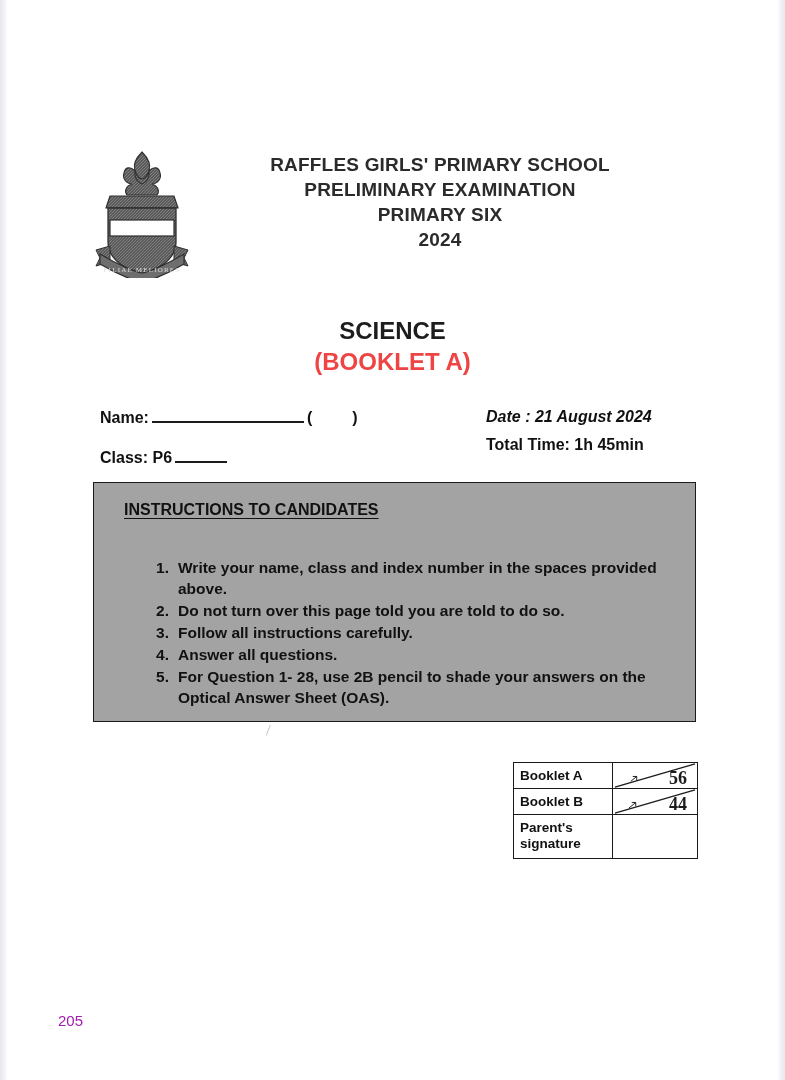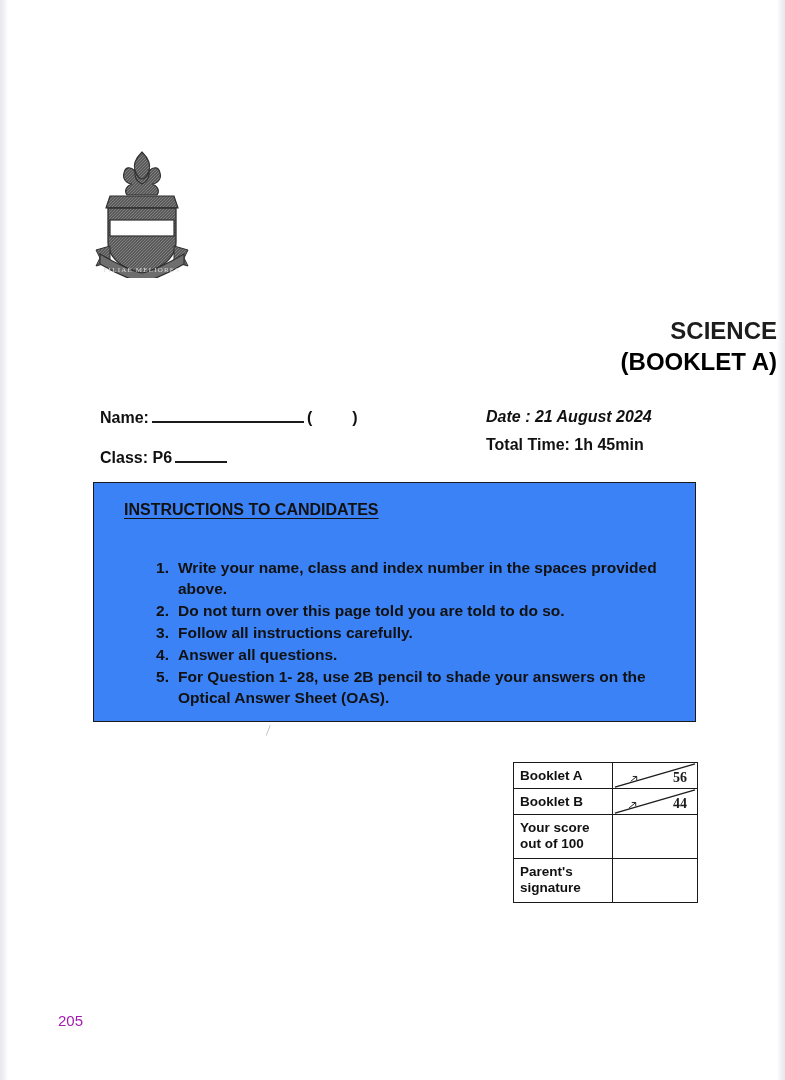--- a/index.html
+++ b/index.html
@@ -69,33 +69,33 @@
     color: #2b2b2b;
     white-space: nowrap;
   }
 
   
   .subject {
     position: absolute;
     left: 0;
     top: 316px;
     width: 769px;
-    text-align: right;
+    text-align: center;
   }
   .subject .s1 {
     font-size: 24px;
     font-weight: bold;
     line-height: 30px;
     color: #1d1d1d;
   }
   .subject .s2 {
     font-size: 24px;
     font-weight: bold;
     line-height: 32px;
-    color: #000000;
+    color: #ef4444;
   }
 
   
   .fields {
     position: absolute;
     left: 0;
     top: 404px;
     width: 769px;
     height: 72px;
     font-size: 16px;
@@ -121,21 +121,21 @@
 
   
   .instr-box {
     position: absolute;
     left: 85px;
     top: 482px;
     width: 603px;
     height: 240px;
     border: 1.5px solid #1a1a1a;
     box-sizing: border-box;
-    background: #3b82f6;
+    background: #a3a3a3;
   }
   .instr-title {
     position: absolute;
     left: 30px;
     top: 18px;
     font-size: 16px;
     font-weight: bold;
     text-decoration: underline;
     text-underline-offset: 3px;
     color: #111111;
@@ -211,21 +211,21 @@
   .slash {
     position: absolute;
     left: 0; top: 0; right: 0; bottom: 0;
     overflow: hidden;
   }
   .slash svg { width: 100%; height: 100%; display: block; }
   .mark-num {
     position: absolute;
     right: 10px;
     bottom: 2px;
-    font-size: 14px;
+    font-size: 18px;
     font-weight: bold;
     color: #1c1c1c;
     font-family: "Liberation Serif", serif;
   }
 
   
   .page-no {
     position: absolute;
     left: 50px;
     top: 1012px;
@@ -267,20 +267,26 @@
         <rect x="24" y="74" width="64" height="16" fill="#ffffff" stroke="#2e2e2e" stroke-width="1.2"></rect>
 
         <path d="M10 104 L24 100 L24 116 L10 120 L14 112 Z" fill="url(#hatch)" stroke="#2e2e2e" stroke-width="1"></path>
         <path d="M102 104 L88 100 L88 116 L102 120 L98 112 Z" fill="url(#hatch)" stroke="#2e2e2e" stroke-width="1"></path>
         <path d="M14 108 C34 120 50 126 56 127 C62 126 78 120 98 108
                  L98 118 C78 130 62 135 56 136 C50 135 34 130 14 118 Z" fill="#6e6e6e" stroke="#2e2e2e" stroke-width="1.1"></path>
         <text x="56" y="126" font-family="'Liberation Serif', serif" font-size="7" fill="#dddddd" text-anchor="middle" letter-spacing="1.2">FILIAE MELIORES</text>
       </svg>
     </div>
 
+    <div class="school-lines">
+      <div class="ln">RAFFLES GIRLS' PRIMARY SCHOOL</div>
+      <div class="ln">PRELIMINARY EXAMINATION</div>
+      <div class="ln">PRIMARY SIX</div>
+      <div class="ln">2024</div>
+    </div>
   </div>
 
   <div class="subject">
     <div class="s1">SCIENCE</div>
     <div class="s2">(BOOKLET A)</div>
   </div>
 
   <div class="fields">
 
     <div class="fld f-name">
@@ -328,24 +334,20 @@
           <span class="slash">
             <svg viewBox="0 0 85 26" preserveAspectRatio="none">
               <line x1="2" y1="25" x2="83" y2="1" stroke="#1c1c1c" stroke-width="1.3"></line>
               <path d="M16 20 L23 14 M23 14 L19 14 M23 14 L23 18" stroke="#1c1c1c" stroke-width="1" fill="none"></path>
             </svg>
           </span>
           <span class="mark-num">44</span>
         </td>
       </tr>
       <tr class="two-line">
-        <td class="lbl">Your score out of 100</td>
-        <td class="val"></td>
-      </tr>
-      <tr class="two-line">
         <td class="lbl">Parent's signature</td>
         <td class="val"></td>
       </tr>
     </tbody>
   </table>
 
   <div class="page-no">205</div>
 
 </div>
 

